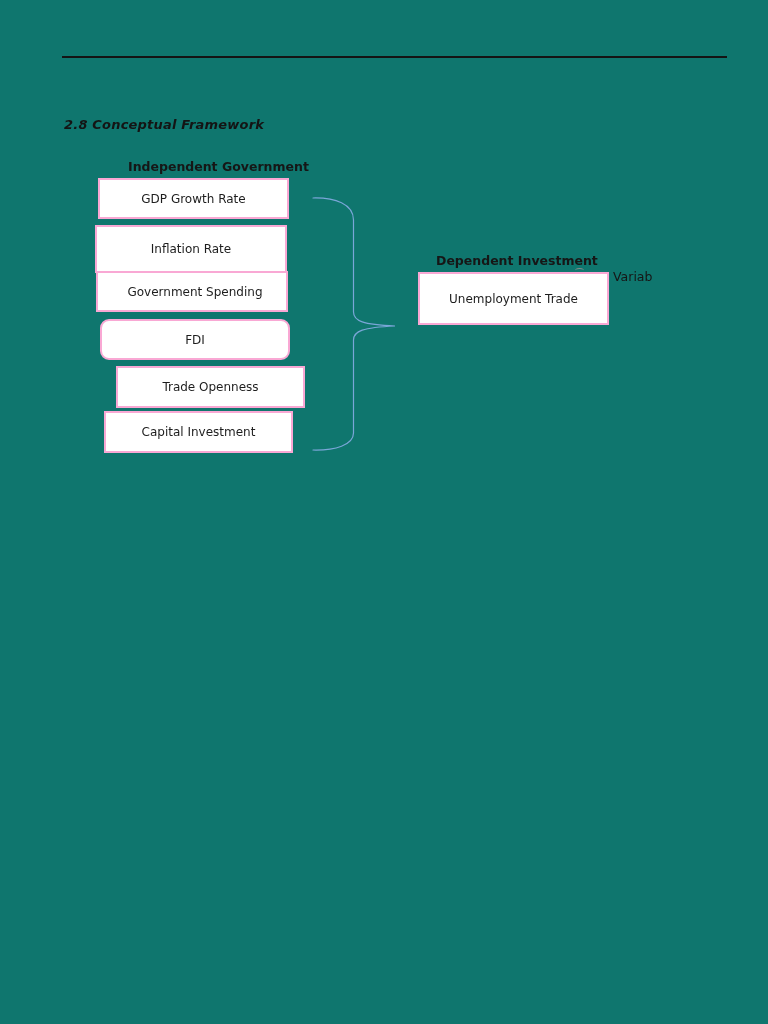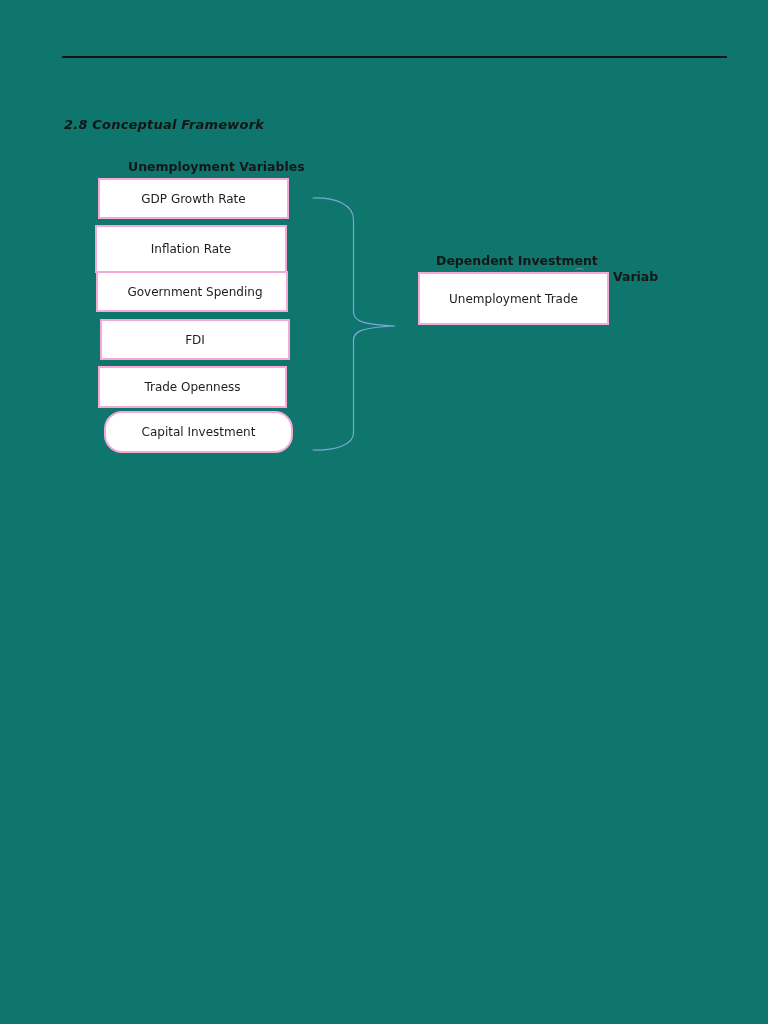--- a/index.html
+++ b/index.html
@@ -43,42 +43,42 @@
     color: #161616;
     white-space: nowrap;
   }
   .iv-title { left: 128px; top: 159px; }
   .dv-title { left: 436px; top: 253px; }
   .clipped-label {
     position: absolute;
     left: 613px;
     top: 269px;
     font-size: 12.5px;
-    font-weight: bold;
+    font-weight: normal;
     color: #161616;
     white-space: nowrap;
   }
   .var-box {
     position: absolute;
     box-sizing: border-box;
     background: #ffffff;
     border: 2px solid #f9a8d4;
     display: flex;
     align-items: center;
     justify-content: center;
     font-size: 12px;
     color: #1d1d1d;
     white-space: nowrap;
   }
   .b1 { left: 98px;  top: 178px; width: 191px; height: 41px; }
   .b2 { left: 95px;  top: 225px; width: 192px; height: 48px; }
   .b3 { left: 96px;  top: 271px; width: 192px; height: 41px; padding-left: 6px; }
-  .b4 { left: 100px; top: 319px; width: 190px; height: 41px; }
-  .b5 { left: 98px; top: 366px; width: 189px; height: 42px; }
-  .b6 { left: 104px; top: 411px; width: 189px; height: 42px; border-radius: 18px; }
+  .b4 { left: 100px; top: 319px; width: 190px; height: 41px; border-radius: 9px; }
+  .b5 { left: 116px; top: 366px; width: 189px; height: 42px; }
+  .b6 { left: 104px; top: 411px; width: 189px; height: 42px; }
   .dep { left: 418px; top: 272px; width: 191px; height: 53px; }
   .brace-svg {
     position: absolute;
     left: 305px;
     top: 190px;
     width: 100px;
     height: 270px;
   }
   .stray-tick {
     position: absolute;
@@ -94,21 +94,21 @@
 <body>
 
 <div class="page">
 
   <div class="top-rule"></div>
 
   <h2 class="section-heading">2.8 Conceptual Framework</h2>
 
   <div>
 
-    <div class="group-title iv-title">Unemployment Variables</div>
+    <div class="group-title iv-title">Independent Government</div>
 
     <div class="var-box b1">
       <span>GDP Growth Rate</span>
     </div>
     <div class="var-box b2">
       <span>Inflation Rate</span>
     </div>
     <div class="var-box b3">
       <span>Government Spending</span>
     </div>

